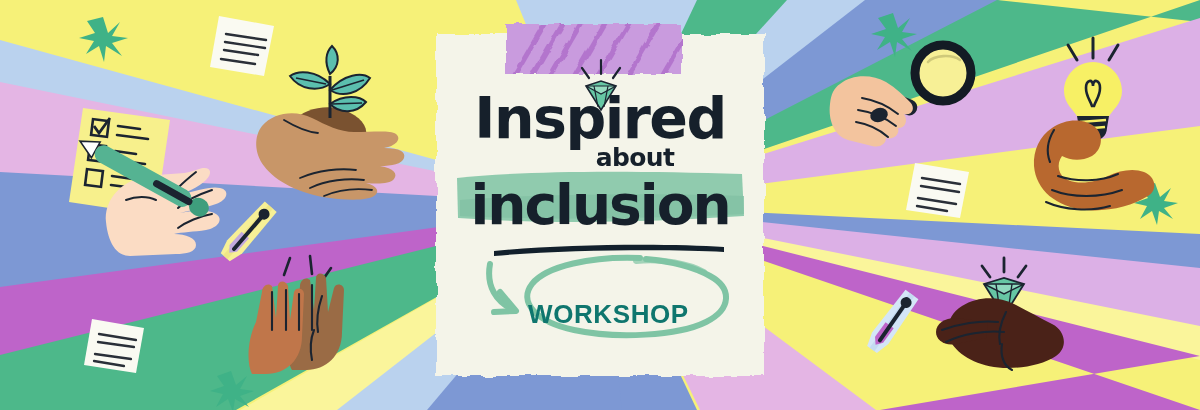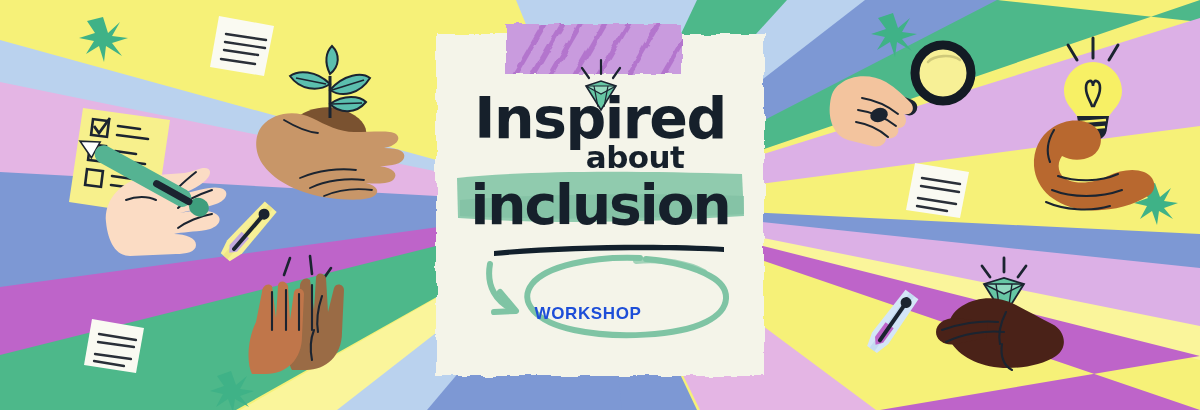--- a/index.html
+++ b/index.html
@@ -16,35 +16,35 @@
   .title-wrap{position:absolute;left:0;top:0;width:328px;text-align:center;}
 
   .line-inspired{
     position:absolute;left:0;top:56px;width:328px;
     font-size:57px;line-height:57px;font-weight:700;
     color:#16202B;letter-spacing:-1.5px;
     font-family:"DejaVu Sans","Liberation Sans",sans-serif;
   }
   .line-about{
     position:absolute;left:0;top:108px;width:328px;
-    font-size:31px;line-height:31px;font-weight:700;
+    font-size:25px;line-height:31px;font-weight:700;
     color:#16202B;letter-spacing:-0.6px;
     text-align:center;padding-left:70px;box-sizing:border-box;
     font-family:"DejaVu Sans","Liberation Sans",sans-serif;
   }
   .line-inclusion{
     position:absolute;left:0;top:140px;width:328px;
     font-size:55px;line-height:62px;font-weight:700;
     color:#16202B;letter-spacing:-2px;
     font-family:"DejaVu Sans","Liberation Sans",sans-serif;
   }
   .workshop-label{
-    position:absolute;left:72px;top:268px;width:160px;
-    text-align:center;font-size:17px;line-height:24px;font-weight:600;
-    color:#1d4ed8;letter-spacing:0.6px;
+    position:absolute;left:92px;top:268px;width:160px;
+    text-align:center;font-size:26px;line-height:24px;font-weight:600;
+    color:#0f766e;letter-spacing:0.6px;
     font-family:"Liberation Sans",sans-serif;
   }
 </style>
 </head>
 <body>
 
 <div id="banner">
 
   <svg class="layer" viewBox="0 0 1200 410" preserveAspectRatio="none">
     <rect x="0" y="0" width="1200" height="410" fill="#F6F178"></rect>

